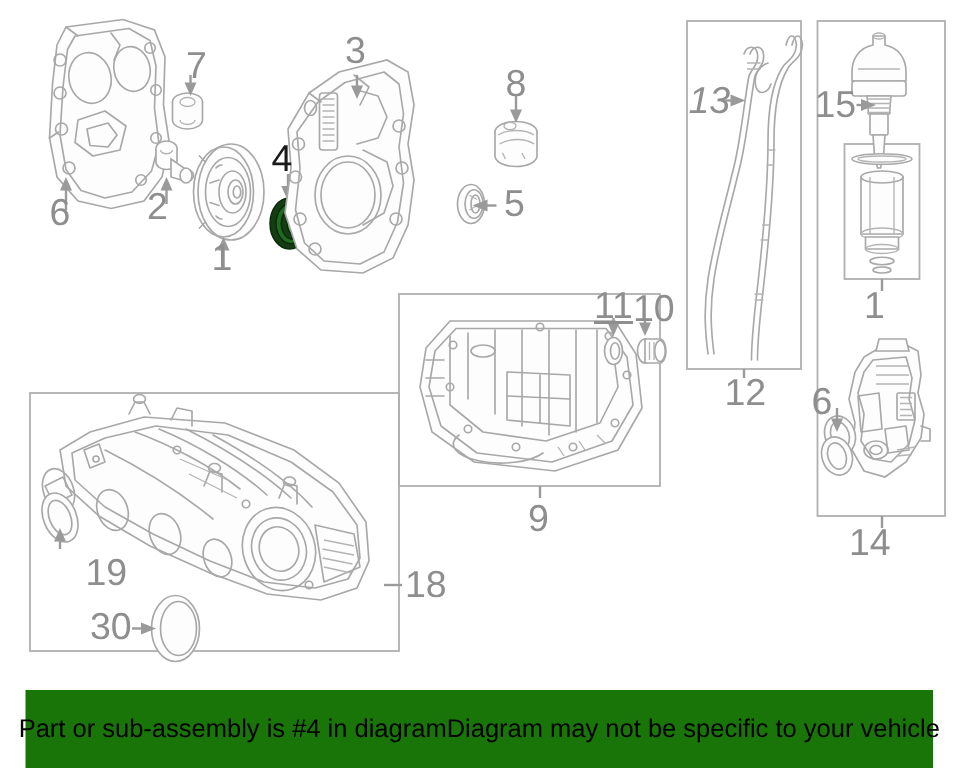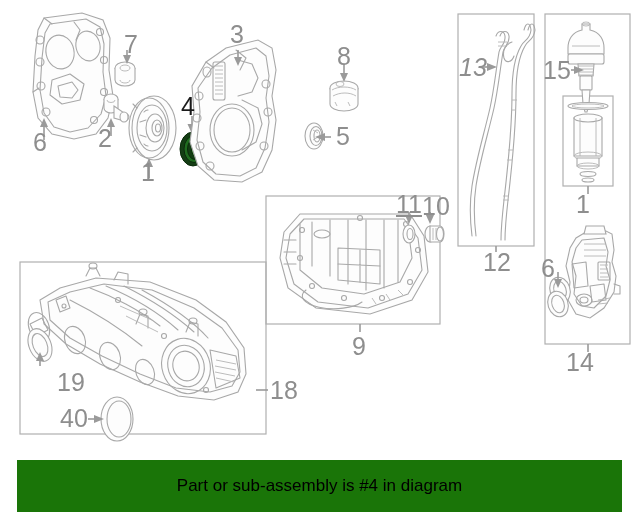--- a/index.html
+++ b/index.html
@@ -408,19 +408,20 @@
   <div class="callout-label" style="left:396px; top:192px;text-decoration:underline;">11</div>
   <div class="callout-label" style="left:422px; top:180px;margin-top:14px;">10</div>
   <div class="callout-label" style="left:459px; top:55px;font-style:italic;">13</div>
   <div class="callout-label" style="left:483px; top:250px;text-align:center;">12</div>
   <div class="callout-label" style="left:543px; top:58px;">15</div>
   <div class="callout-label" style="left:576px; top:192px;">1</div>
   <div class="callout-label" style="left:541px; top:256px;">6</div>
   <div class="callout-label" style="left:566px; top:350px;">14</div>
   <div class="callout-label" style="left:270px; top:378px;">18</div>
   <div class="callout-label" style="left:33px;  top:370px;margin-left:24px;">19</div>
-  <div class="callout-label" style="left:60px;  top:406px;">40</div>
+  <div class="callout-label" style="left:60px;  top:406px;">30</div>
 
   <div id="notice-banner">
     <div class="notice-line">Part or sub-assembly is #4 in diagram</div>
+    <div class="notice-line">Diagram may not be specific to your vehicle</div>
   </div>
 
 </div>
 
 </body></html>

